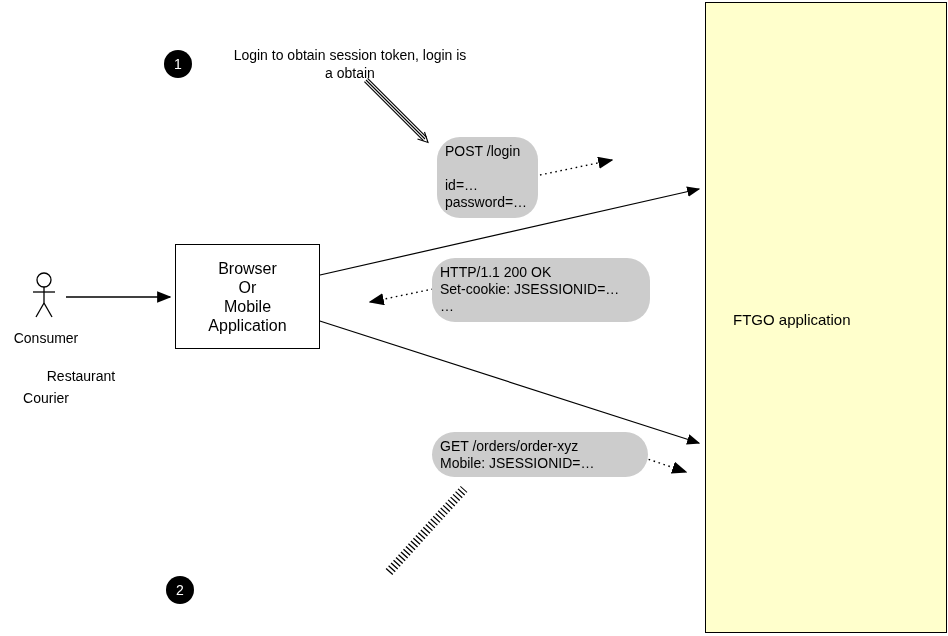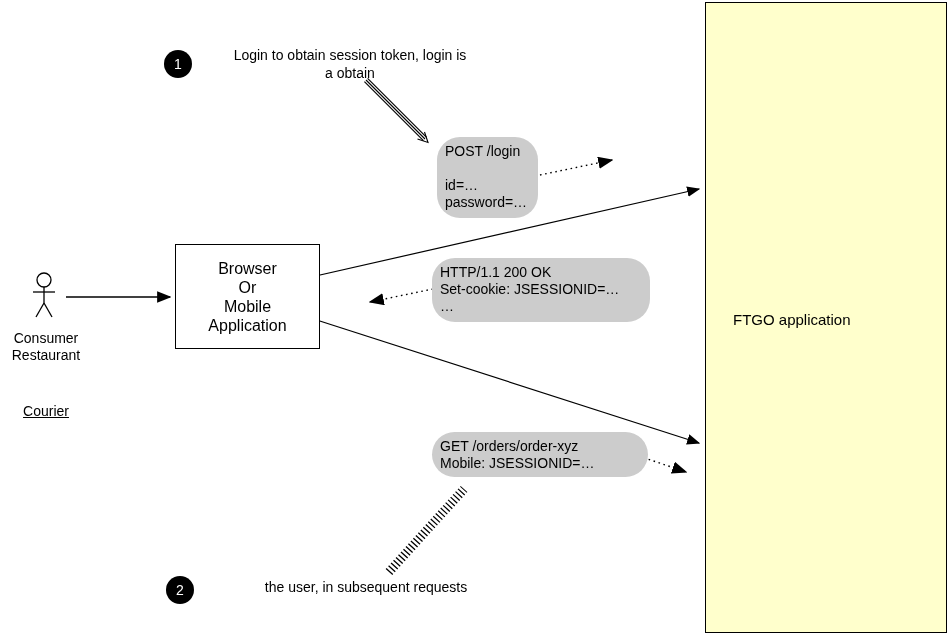--- a/index.html
+++ b/index.html
@@ -42,22 +42,22 @@
   .badge-2{left:166px;top:576px;}
   .note{
     position:absolute;text-align:center;font-size:14px;line-height:18px;
   }
   .note-1{left:205px;top:46px;width:290px;}
   .note-2{left:196px;top:579px;width:340px;line-height:17px;}
   .actor-label{
     position:absolute;left:0;width:92px;text-align:center;font-size:14px;
   }
   .lbl-consumer{top:330px;}
-  .lbl-restaurant{top:347px;}
-  .lbl-courier{top:403px;text-decoration:underline;}
+  .lbl-restaurant{top:368px;padding-left:35px;}
+  .lbl-courier{top:390px;}
 </style>
 </head>
 <body>
 
 <div class="canvas">
 
   <svg class="arrows" viewBox="0 0 948 636" xmlns="http://www.w3.org/2000/svg">
     <defs>
       <marker id="ah" viewBox="0 0 10 8" refX="9" refY="4" markerWidth="11" markerHeight="9" orient="auto-start-reverse">
         <path d="M0,0 L10,4 L0,8 Z" fill="#000"></path>
@@ -128,20 +128,19 @@
   </div>
   <div class="note note-1">
     <div>Login to obtain session token, login is</div>
     <div>a obtain</div>
   </div>
 
   <div class="badge badge-2">
     <span>2</span>
   </div>
   <div class="note note-2">
-    <div>the user, in subsequent requests</div>
   </div>
 
   <div class="actor-label lbl-consumer">Consumer</div>
   <div class="actor-label lbl-restaurant">Restaurant</div>
   <div class="actor-label lbl-courier">Courier</div>
 
 </div>
 
 </body></html>

